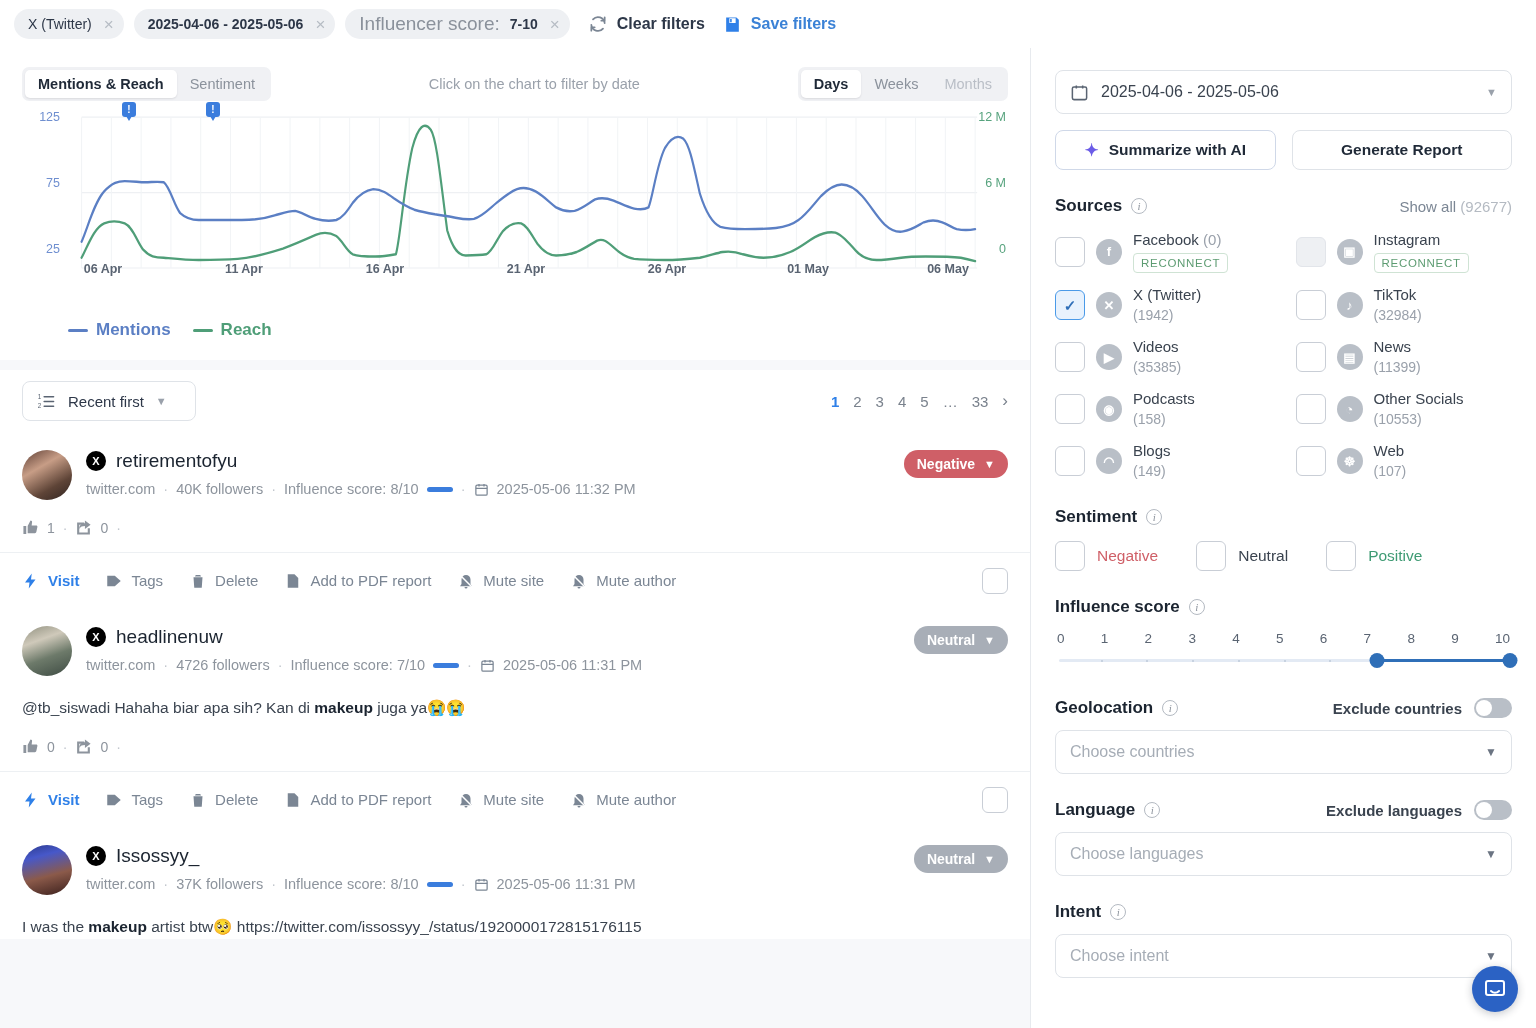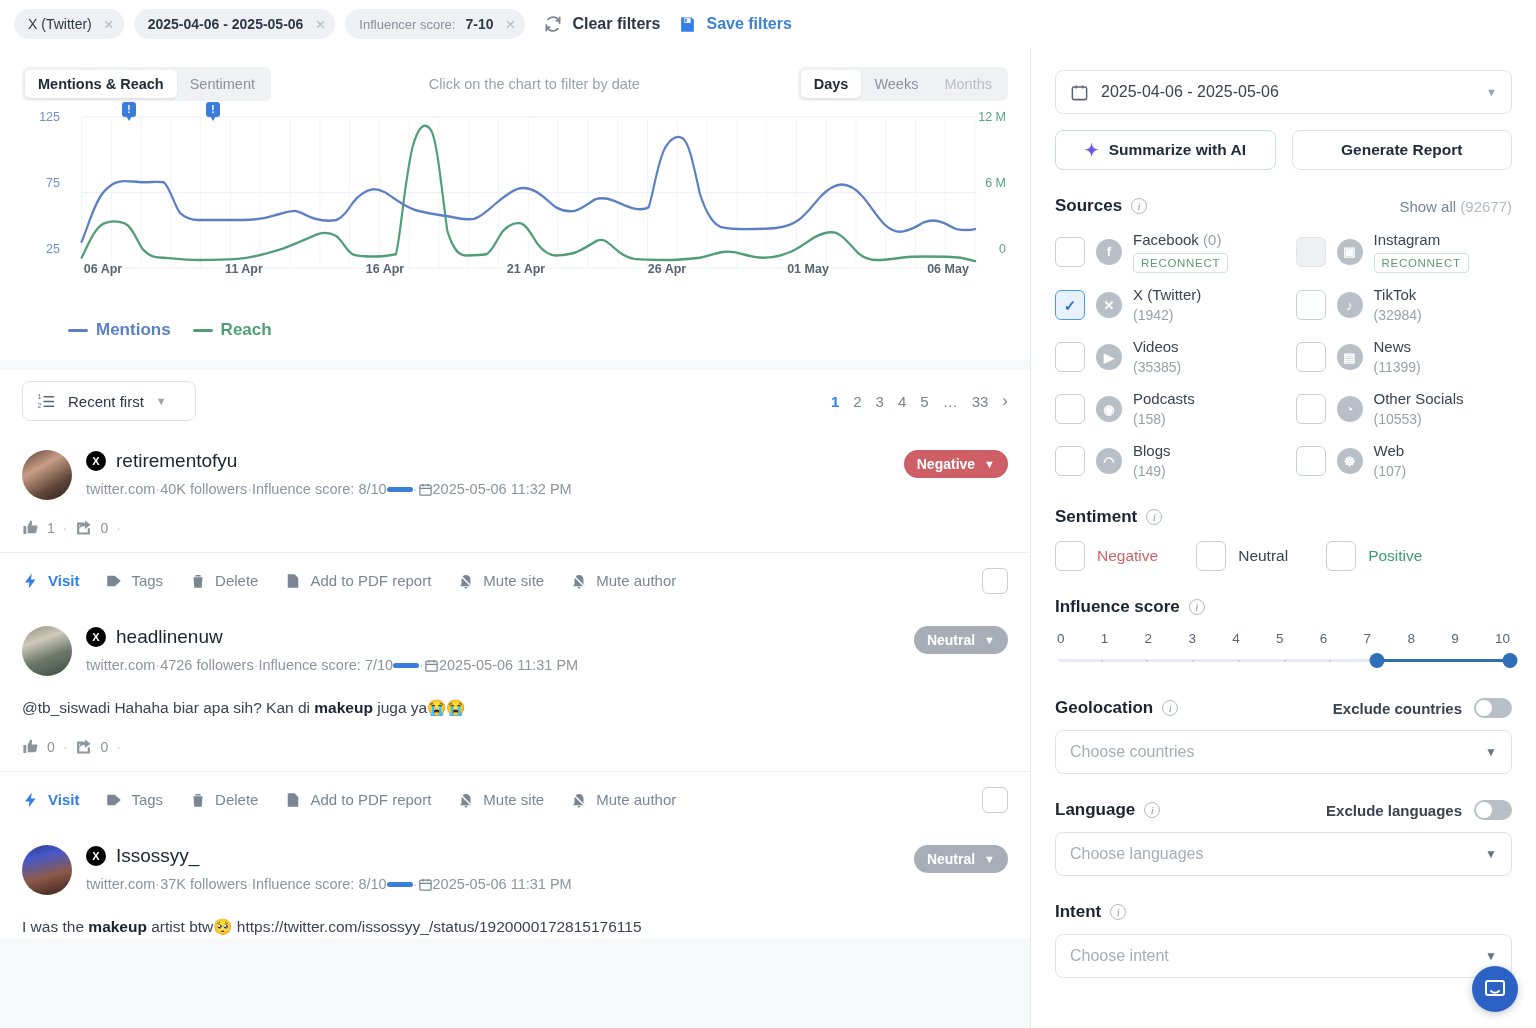--- a/index.html
+++ b/index.html
@@ -17,21 +17,21 @@
     height: 48px; flex: 0 0 48px;
     display: flex; align-items: center; gap: 10px;
     padding: 0 14px; background: #ffffff;
   }
   .chip {
     display: inline-flex; align-items: center; gap: 10px;
     background: #eef0f3; border-radius: 18px;
     height: 30px; padding: 0 10px 0 14px;
     font-size: 14px; color: #2d3748; white-space: nowrap;
   }
-  .chip .chip-label { color: #8a919b; font-size: 13px; }
+  .chip .chip-label { color: #8a919b; font-size: 19px; }
   .chip .chip-val { color: #2d3748; font-weight: 700; font-size: 14px; }
   .chip-x {
     color: #b6bcc4; font-size: 17px; line-height: 1;
     cursor: pointer; padding-left: 2px;
   }
   .tb-action {
     display: inline-flex; align-items: center; gap: 9px;
     font-size: 16px; font-weight: 700; cursor: pointer; margin-left: 8px;
   }
   .tb-action.clear { color: #2d3748; }
@@ -126,21 +126,21 @@
   .av2 { background: linear-gradient(160deg,#8f8f7e 0%,#cfc9ba 30%,#6d7a6a 60%,#3d4a42 100%); }
   .av3 { background: linear-gradient(165deg,#2b3a8c 0%,#4758c9 25%,#8b5a4a 60%,#3a1f1c 100%); }
   .m-id { display: flex; align-items: center; gap: 10px; }
   .x-badge {
     width: 20px; height: 20px; border-radius: 50%; background: #000;
     display: inline-flex; align-items: center; justify-content: center;
     color: #fff; font-size: 11px; font-weight: 700;
   }
   .m-name { font-size: 19px; font-weight: 400; color: #1b2430; }
   .m-meta {
-    display: flex; align-items: center; gap: 0; margin-top: 9px;
+    display: flex; align-items: center; gap: 8px; margin-top: 9px;
     font-size: 14.5px; color: #8d949d; flex-wrap: nowrap;
   }
   .dot { color: #c2c7ce; }
   .inf-bar { width: 26px; height: 5px; border-radius: 3px; background: #3b7ddd; }
   .cal { width: 15px; height: 15px; color: #7b8694; }
   .m-right { margin-left: auto; }
   .badge {
     display: inline-flex; align-items: center; gap: 9px;
     border-radius: 16px; height: 28px; padding: 0 13px;
     color: #fff; font-size: 14px; font-weight: 700; cursor: pointer;

